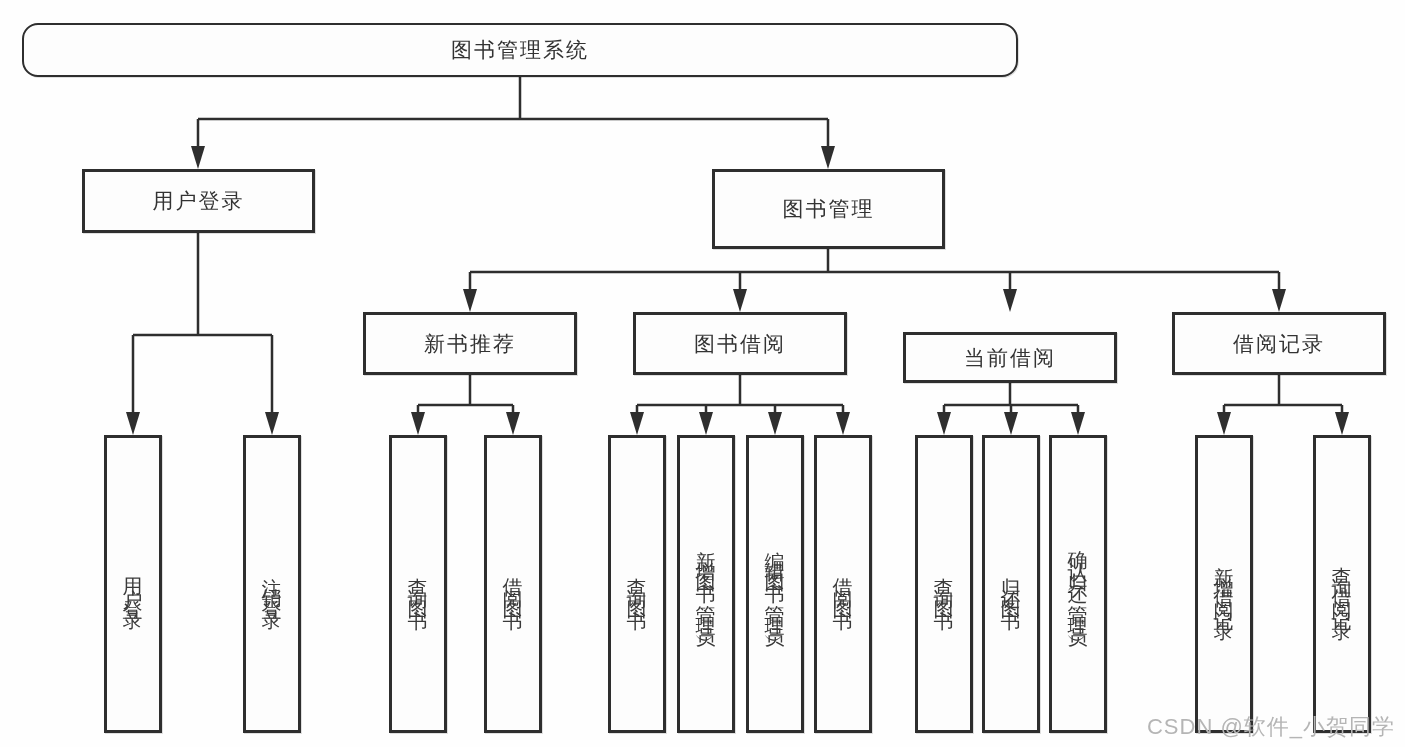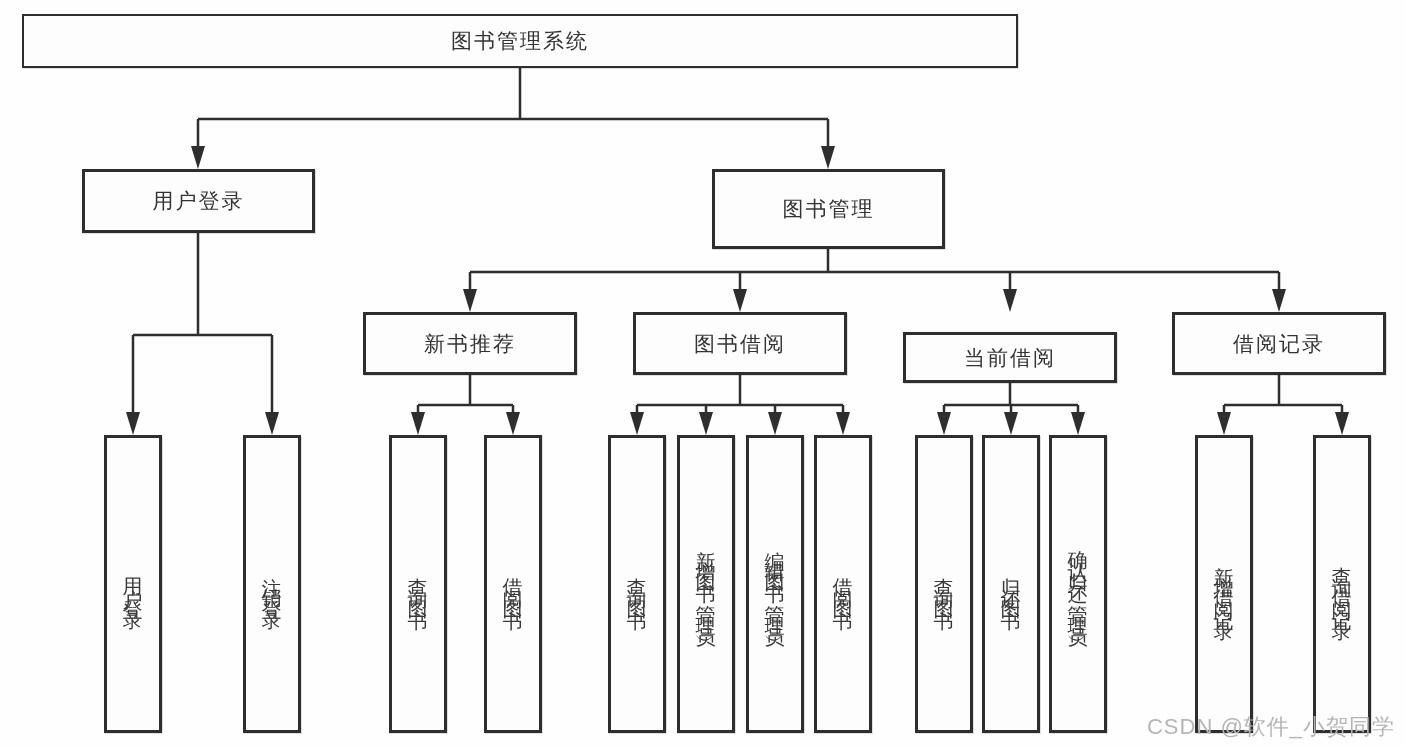--- a/index.html
+++ b/index.html
@@ -94,21 +94,21 @@
       <polygon points="768,412 782,412 775,435"></polygon>
       <polygon points="836,412 850,412 843,435"></polygon>
       <polygon points="937,412 951,412 944,435"></polygon>
       <polygon points="1004,412 1018,412 1011,435"></polygon>
       <polygon points="1071,412 1085,412 1078,435"></polygon>
       <polygon points="1217,412 1231,412 1224,435"></polygon>
       <polygon points="1335,412 1349,412 1342,435"></polygon>
     </g>
   </svg>
 
-  <div class="node root" style="left:22px; top:14px; width:996px; height:54px;">
+  <div class="node root" style="left:22px; top:23px; width:996px; height:54px;border-radius:16px;">
     <span>图书管理系统</span>
   </div>
 
   <div class="node" style="left:82px; top:169px; width:233px; height:64px;">
     <span>用户登录</span>
   </div>
   <div class="node" style="left:712px; top:169px; width:233px; height:80px;">
     <span>图书管理</span>
   </div>
 

